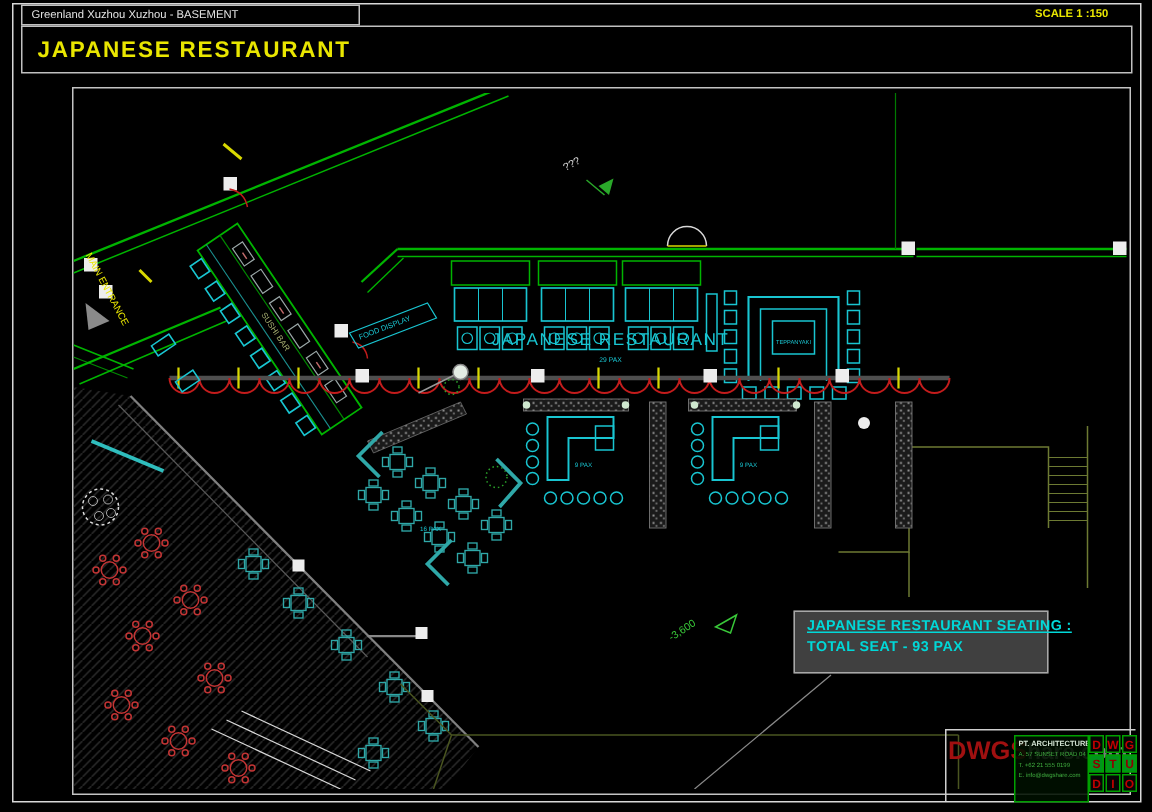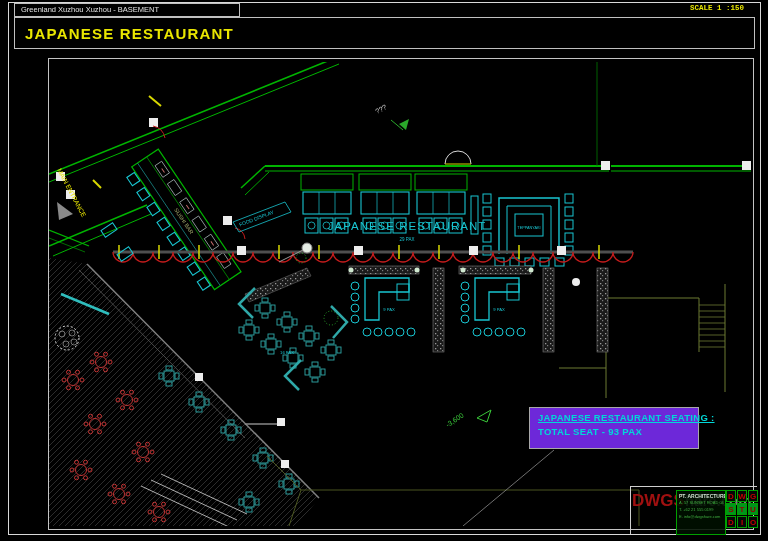--- a/index.html
+++ b/index.html
@@ -4,26 +4,26 @@
 <style>
   html,body{margin:0;padding:0;background:#000;width:768px;height:541px;overflow:hidden;
             font-family:"Liberation Sans",sans-serif;position:relative;}
   .abs{position:absolute;}
   .outer-border{left:8px;top:2px;width:751px;height:531px;border:1px solid #d8d8d8;}
   .project-box{left:14px;top:3px;width:218px;height:12px;border:1px solid #c0c0c0;
                color:#e3e3e3;font-size:7.5px;line-height:12px;padding-left:6px;white-space:nowrap;}
   .title-box{left:14px;top:17px;width:739px;height:30px;border:1px solid #c0c0c0;}
   .title-text{color:#e9e600;font-size:15px;font-weight:bold;letter-spacing:1.2px;
               padding:7px 0 0 10px;white-space:nowrap;}
-  .scale-label{left:690px;top:4px;color:#e9e600;font-size:7.5px;font-weight:bold;white-space:nowrap;font-family:Liberation Mono, monospace;}
+  .scale-label{left:690px;top:4px;color:#e9e600;font-size:7.5px;font-weight:bold;white-space:nowrap;}
   .plan-border{left:48px;top:58px;width:704px;height:470px;border:1px solid #c4c4c4;}
   svg{position:absolute;left:49px;top:62px;}
   text{font-family:"Liberation Sans",sans-serif;}
   .seating-box{left:529px;top:407px;width:160px;height:36px;border:1.5px solid #a8a8a8;
-               padding:4px 0 0 8px;background:#6d28d9;}
+               padding:4px 0 0 8px;background:#404040;}
   .seating-box .l1{color:#00d8d8;font-size:9.5px;font-weight:bold;text-decoration:underline;
                    letter-spacing:.3px;white-space:nowrap;}
   .seating-box .l2{color:#00d8d8;font-size:9.5px;font-weight:bold;letter-spacing:.3px;
                    margin-top:3px;white-space:nowrap;}
   .logo-topline{left:630px;top:486px;width:127px;height:0;border-top:1px solid #cfcfcf;}
   .logo-leftline{left:630px;top:486px;width:0;height:48px;border-left:1px solid #cfcfcf;}
   .brand{left:632px;top:491px;white-space:nowrap;z-index:1;}
   .brand-red{color:#a01010;font-size:17px;font-weight:bold;}
   .brand-gray{color:#7c7c7c;font-size:15px;font-weight:bold;}
   .info-box{left:676px;top:490px;width:46px;height:41px;border:1px solid #00a000;

